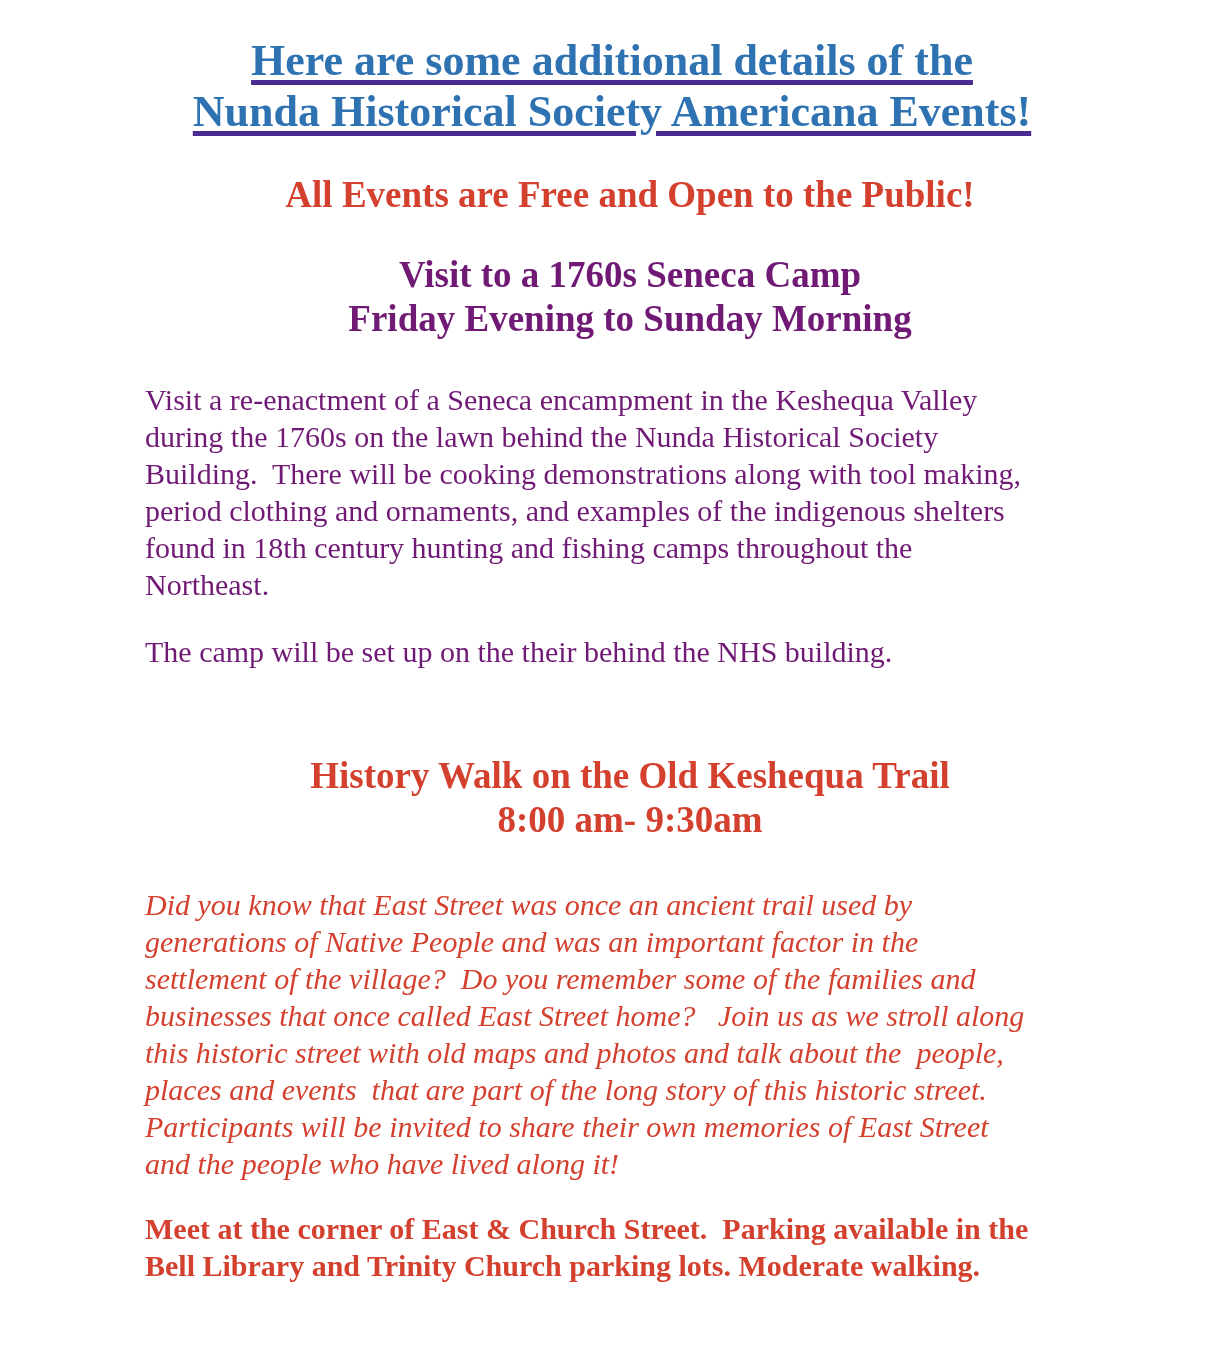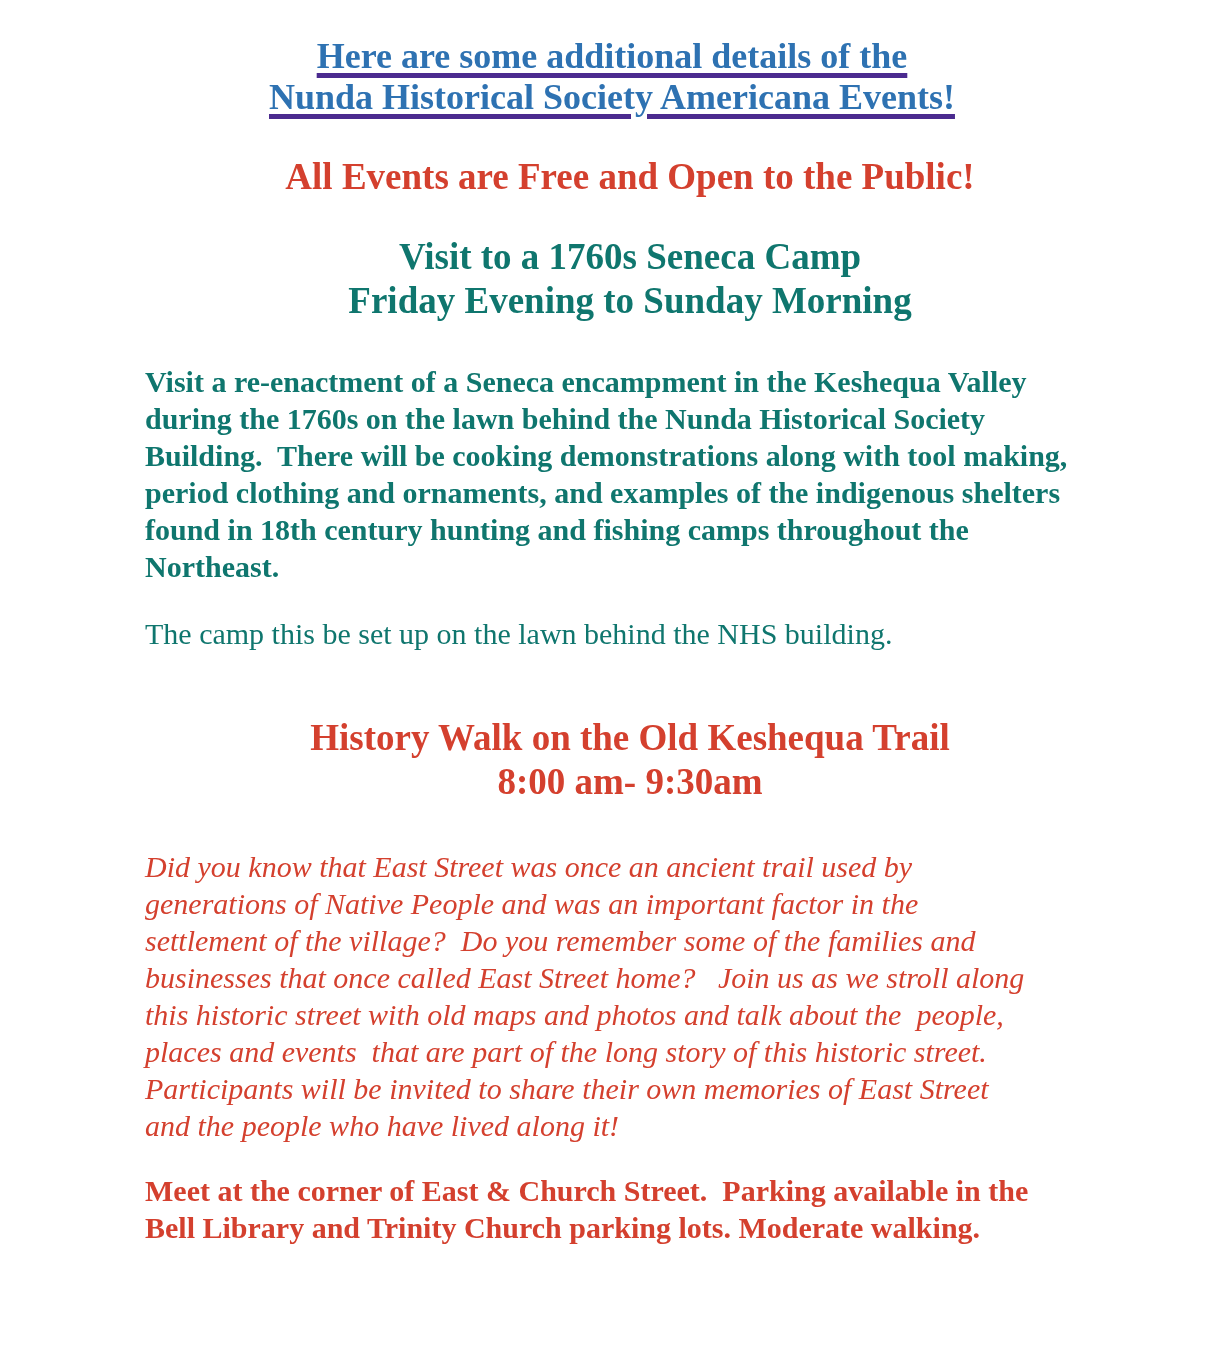--- a/index.html
+++ b/index.html
@@ -15,49 +15,49 @@
     font-family: "Liberation Serif", "DejaVu Serif", serif;
   }
   .center {
     text-align: center;
   }
   .pre {
     white-space: pre-wrap;
   }
   .page-title {
     margin: 0;
-    font-size: 36px;
+    font-size: 44px;
     font-weight: bold;
     line-height: 1.15;
     color: #2e72b2;
     text-decoration: underline;
     text-decoration-color: #4b2b8f;
     text-decoration-thickness: 5px;
     text-underline-offset: 5px;
   }
   .section-heading {
     margin: 0;
     font-size: 37px;
     font-weight: bold;
     line-height: 1.19;
     padding-left: 36px;
   }
   .red-text   { color: #d4402e; }
-  .blue-text  { color: #0f766e; }
+  .blue-text  { color: #701a75; }
   .free-notice      { margin-top: 36px; }
   .seneca-heading   { margin-top: 36px; }
-  .history-heading  { margin-top: 64px; }
+  .history-heading  { margin-top: 84px; }
   .body-para {
     margin: 0 0 0 145px;
     width: 1040px;
     font-size: 30px;
     line-height: 37px;
     font-weight: normal;
   }
-  .seneca-body   { margin-top: 40px; font-weight: bold; }
+  .seneca-body   { margin-top: 40px; }
   .camp-note     { margin-top: 30px; }
   .history-body  { margin-top: 44px; font-style: italic; }
   .meet-note     { margin-top: 28px; font-weight: bold; }
 </style>
 </head>
 <body>
 
 <h1 class="page-title center pre">Here are some additional details of the
 Nunda Historical Society Americana Events!</h1>
 
@@ -66,21 +66,21 @@
 <h2 class="section-heading blue-text center pre seneca-heading">Visit to a 1760s Seneca Camp
 Friday Evening to Sunday Morning</h2>
 
 <p class="body-para blue-text pre seneca-body">Visit a re-enactment of a Seneca encampment in the Keshequa Valley
 during the 1760s on the lawn behind the Nunda Historical Society
 Building.  There will be cooking demonstrations along with tool making,
 period clothing and ornaments, and examples of the indigenous shelters
 found in 18th century hunting and fishing camps throughout the
 Northeast.</p>
 
-<p class="body-para blue-text pre camp-note">The camp this be set up on the lawn behind the NHS building.</p>
+<p class="body-para blue-text pre camp-note">The camp will be set up on the their behind the NHS building.</p>
 
 <h2 class="section-heading red-text center pre history-heading">History Walk on the Old Keshequa Trail
 8:00 am- 9:30am</h2>
 
 <p class="body-para red-text pre history-body">Did you know that East Street was once an ancient trail used by
 generations of Native People and was an important factor in the
 settlement of the village?  Do you remember some of the families and
 businesses that once called East Street home?   Join us as we stroll along
 this historic street with old maps and photos and talk about the  people,
 places and events  that are part of the long story of this historic street.

